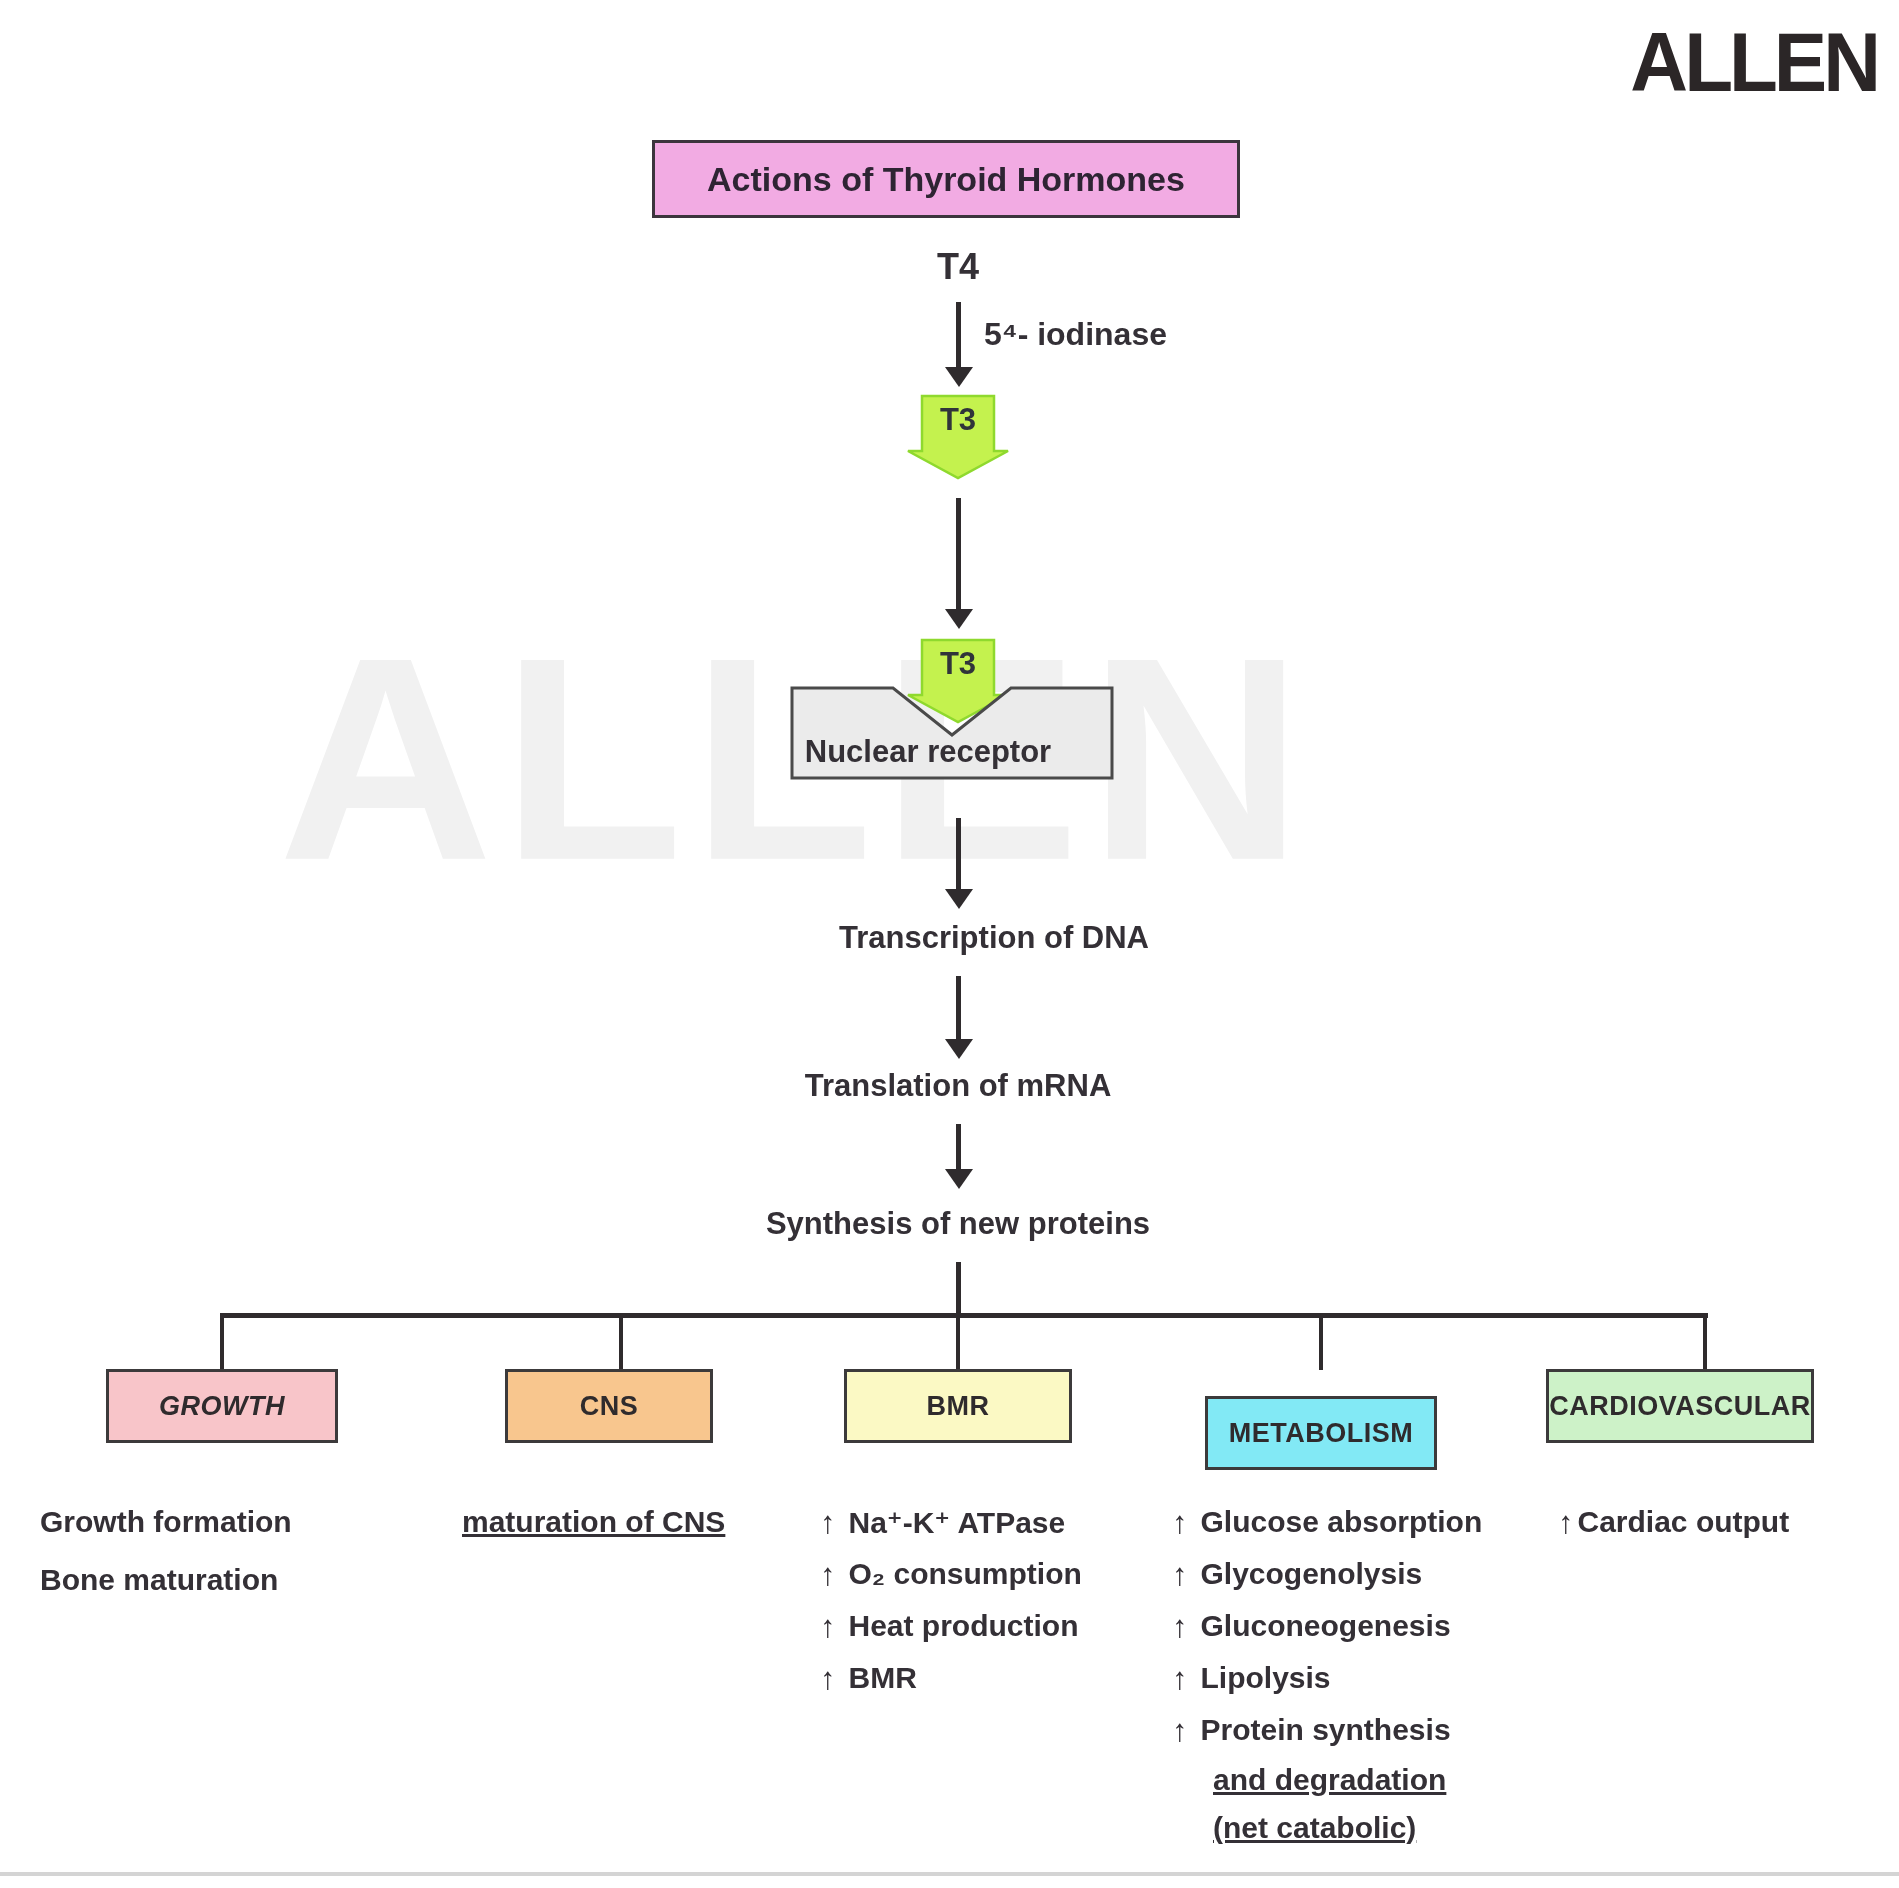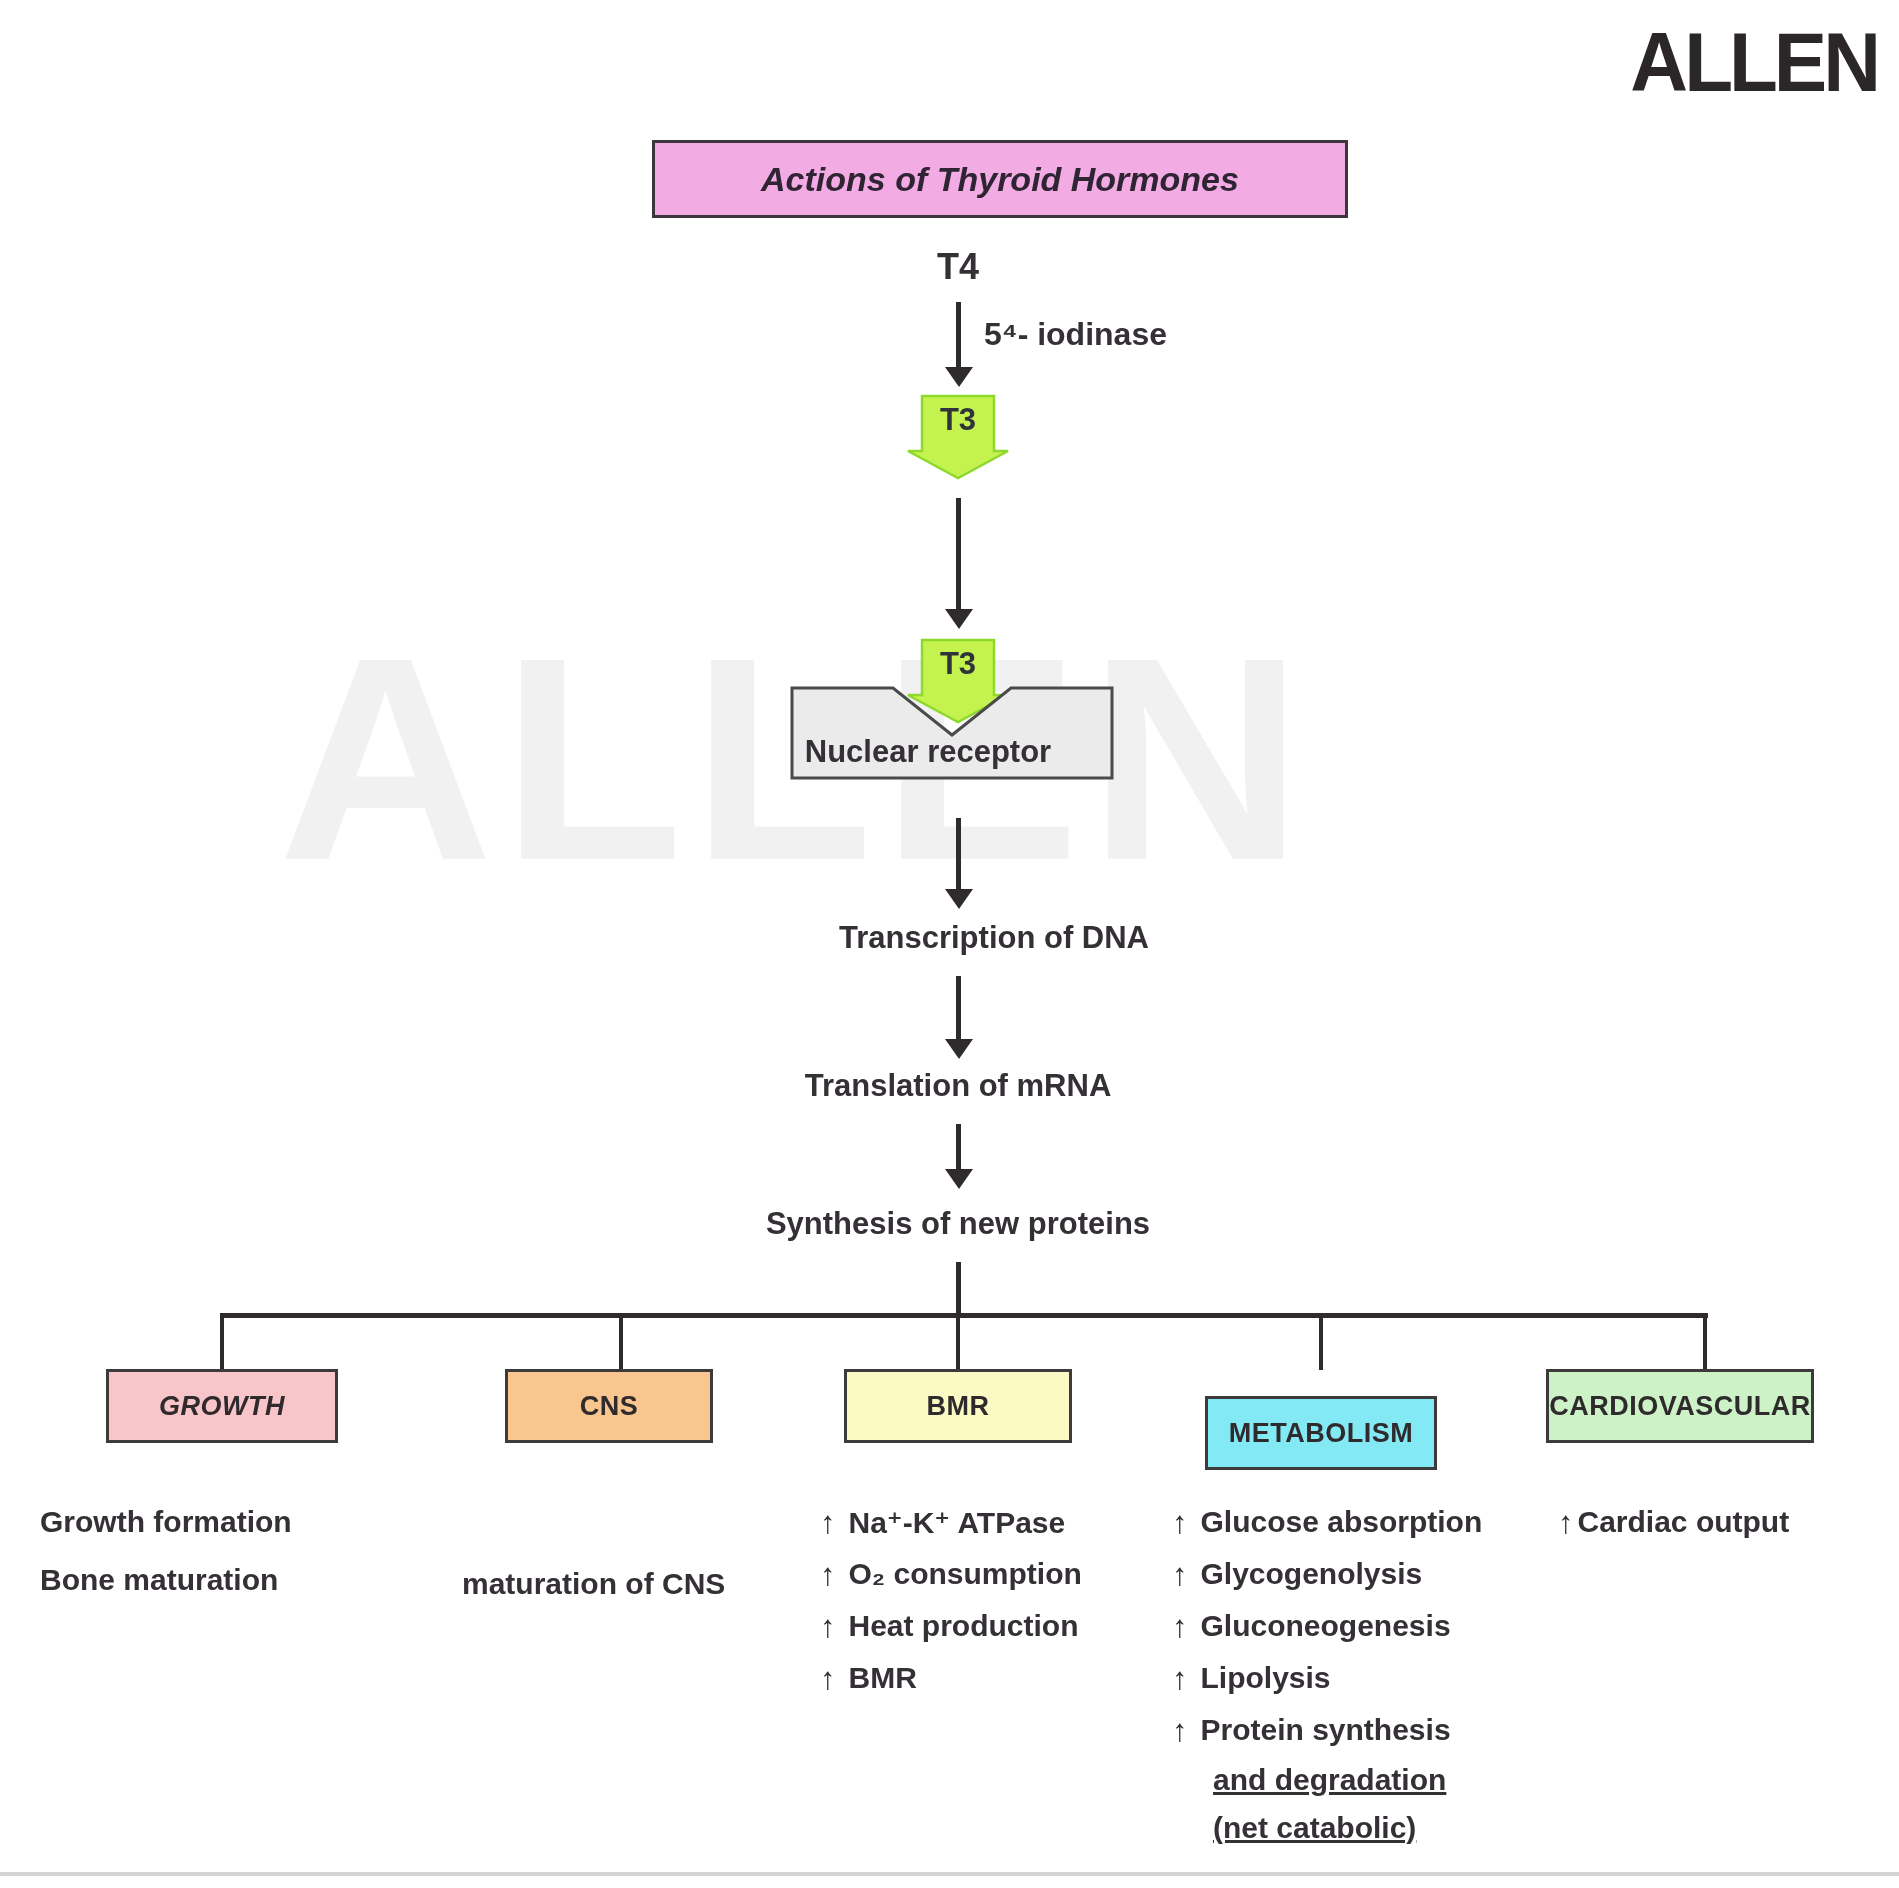--- a/index.html
+++ b/index.html
@@ -20,24 +20,24 @@
   
   .logo{
     position:absolute;right:22px;top:14px;
     font-size:80px;font-weight:bold;letter-spacing:-4px;
     color:#2b2627;transform:scaleY(1.05);transform-origin:top right;
     white-space:nowrap;z-index:2;
   }
   .layer{position:absolute;inset:0;z-index:1;}
   
   .title-box{
-    left:652px;top:140px;width:696px;height:78px;
+    left:652px;top:140px;width:588px;height:78px;
     background:var(--title-bg);border:3px solid #3c353d;
     display:flex;align-items:center;justify-content:center;
-    font-size:34px;font-weight:bold;color:#2e2433;box-sizing:border-box;font-style:italic;
+    font-size:34px;font-weight:bold;color:#2e2433;box-sizing:border-box;
   }
   .t4{top:246px;font-size:36px;font-weight:bold;}
   .enzyme{position:absolute;left:984px;top:316px;font-size:32px;font-weight:bold;white-space:nowrap;}
   
   .varrow{position:absolute;width:5px;background:var(--line);}
   .varrow::after{
     content:"";position:absolute;left:50%;bottom:-19px;transform:translateX(-50%);
     width:0;height:0;border-left:14px solid transparent;border-right:14px solid transparent;
     border-top:20px solid var(--line);
   }
@@ -153,21 +153,21 @@
 
     <div class="list" style="left:40px;top:1493px;">
       <div class="li row58">
         <span>Growth formation</span>
       </div>
       <div class="li row58">
         <span>Bone maturation</span>
       </div>
     </div>
 
-    <div class="list" style="left:462px;top:1555px;">
+    <div class="list" style="left:462px;top:1493px;text-decoration:underline;">
       <div class="li row58">
         <span>maturation of CNS</span>
       </div>
     </div>
 
     <div class="list" style="left:820px;top:1496px;">
       <div class="li row52">
         <span class="up">↑</span>
         <span>Na⁺-K⁺ ATPase</span>
       </div>

